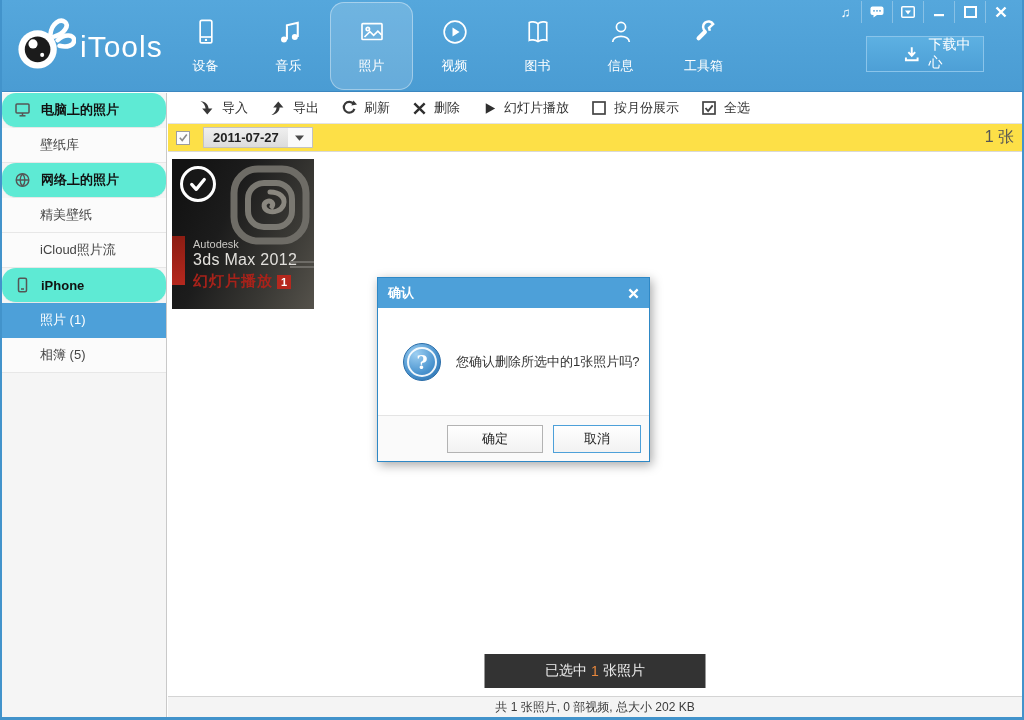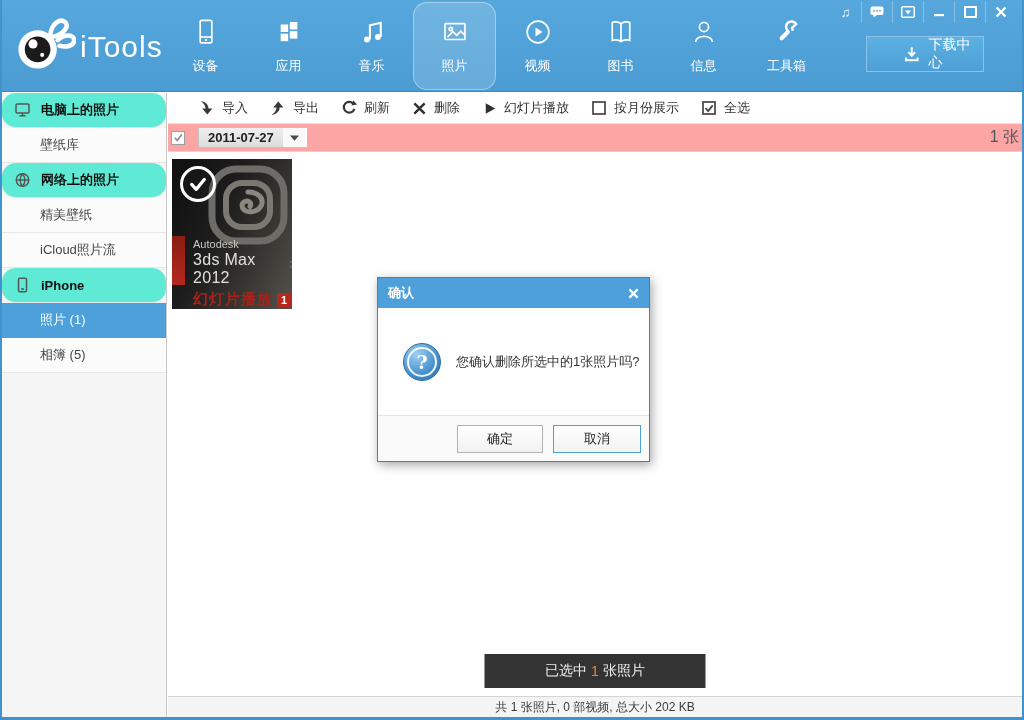--- a/index.html
+++ b/index.html
@@ -42,34 +42,34 @@
   .side-item.selected { background:#4da0d9; color:#fff; border-bottom:1px solid #4da0d9; }
   .side-filler { position:absolute; top:280px; bottom:0; left:0; right:1px; background:#f5f5f5; }
 
   
   .main { position:absolute; left:166px; right:0; top:93px; bottom:0; background:#fff; }
 
   .toolbar { height:31px; display:flex; align-items:center; padding-left:20px; border-bottom:1px solid #e3e3e3; }
   .tool-btn { display:flex; align-items:center; gap:7px; padding:0 11px; height:100%;
               font-size:13px; color:#333; cursor:pointer; }
 
-  .date-row { height:28px; background:#fca5a5; border-bottom:1px solid #d9d9d9;
-              display:flex; align-items:center; padding:0 3px; }
+  .date-row { height:28px; background:#fde047; border-bottom:1px solid #d9d9d9;
+              display:flex; align-items:center; padding:0 8px; }
   .row-checkbox { width:14px; height:14px; background:#fdfdfd; border:1px solid #9e9e9e;
                   display:flex; align-items:center; justify-content:center; cursor:pointer; }
   .date-combo { display:flex; align-items:stretch; height:21px; margin-left:13px;
                 border:1px solid #c2c2c2; cursor:pointer; background:#fff; }
   .date-text { background:linear-gradient(#efefef,#dcdcdc); font-size:13px; font-weight:bold;
                color:#222; padding:0 9px; display:flex; align-items:center; }
   .combo-arrow { width:24px; display:flex; align-items:center; justify-content:center; background:#fafafa; }
   .date-count { margin-left:auto; font-size:16px; color:#555; }
 
   
   .photo-area { padding:7px 4px; }
-  .photo-thumb { position:relative; width:120px; height:150px; cursor:pointer; overflow:hidden;
+  .photo-thumb { position:relative; width:142px; height:150px; cursor:pointer; overflow:hidden;
                  background:linear-gradient(115deg,#121212 8%,#1c1c1c 38%,#393834 72%,#55524b 100%); }
   .swirl { position:absolute; right:-6px; top:-4px; }
   .cover-stripe { position:absolute; left:0; top:77px; width:13px; height:49px;
                   background:linear-gradient(#8c1d13,#b5281e); }
   .cover-text { position:absolute; left:21px; top:79px; }
   .cover-brand { font-size:11px; color:#c9c7c3; }
   .cover-product { font-size:16px; color:#e2e0dc; letter-spacing:0.3px; margin-top:1px; }
   .cover-series { margin-top:3px; display:flex; align-items:center; gap:4px; }
   .series-text { font-size:15px; font-weight:bold; color:#a8221a; letter-spacing:1px; }
   .series-badge { background:#b5281e; color:#fff; font-size:11px; font-weight:bold;
@@ -100,21 +100,21 @@
             background:radial-gradient(circle at 34% 28%, #9dcff2, #4b94cf 55%, #2a6fae 95%);
             border:1px solid #2a6da8; }
   .q-ring { position:absolute; inset:3px; border:2px solid rgba(255,255,255,0.92); border-radius:50%;
             display:flex; align-items:center; justify-content:center; }
   .q-mark { color:#fff; font-size:19px; font-weight:bold; font-family:"DejaVu Serif",serif; }
   .dialog-msg { font-size:13px; color:#333; }
   .dialog-footer { height:46px; background:#fafafa; border-top:1px solid #e4e4e4;
                    display:flex; align-items:center; justify-content:flex-end; gap:10px; padding-right:8px; }
   .btn { height:28px; font-size:13px; color:#222; background:linear-gradient(#fff,#f2f2f2);
          display:flex; align-items:center; justify-content:center; cursor:pointer; }
-  .btn-ok { width:86px; border:1px solid #b3b3b3; }
+  .btn-ok { width:96px; border:1px solid #b3b3b3; }
   .btn-cancel { width:88px; border:1px solid #4da0d9; }
 </style>
 </head>
 <body>
 
 <div class="window">
   <div class="frame">
 
     <div class="header">
       <div class="logo">
@@ -130,29 +130,20 @@
       </div>
 
       <div class="nav">
         <div class="nav-tab">
           <svg width="30" height="32" viewBox="0 0 36 36" fill="none" stroke="#fff" stroke-width="2">
             <rect x="11" y="4" width="14" height="27" rx="2"></rect>
               <line x1="11" y1="24" x2="25" y2="24"></line>
               <circle cx="18" cy="27.5" r="1.4" fill="#fff" stroke="none"></circle>
           </svg>
           <span class="nav-label">设备</span>
-        </div>
-        <div class="nav-tab">
-          <svg width="30" height="32" viewBox="0 0 36 36" fill="#fff">
-            <rect x="8" y="9" width="9" height="9"></rect>
-              <rect x="19" y="6" width="9" height="9"></rect>
-            <rect x="8" y="20" width="9" height="9"></rect>
-              <rect x="19" y="17" width="9" height="9"></rect>
-          </svg>
-          <span class="nav-label">应用</span>
         </div>
         <div class="nav-tab">
           <svg width="30" height="32" viewBox="0 0 36 36">
             <path d="M15.5 27 V10 L28.5 7 V24" fill="none" stroke="#fff" stroke-width="2.5"></path>
             <circle cx="12" cy="27" r="3.6" fill="#fff"></circle>
               <circle cx="25" cy="24" r="3.6" fill="#fff"></circle>
           </svg>
           <span class="nav-label">音乐</span>
         </div>
         <div class="nav-tab active">

